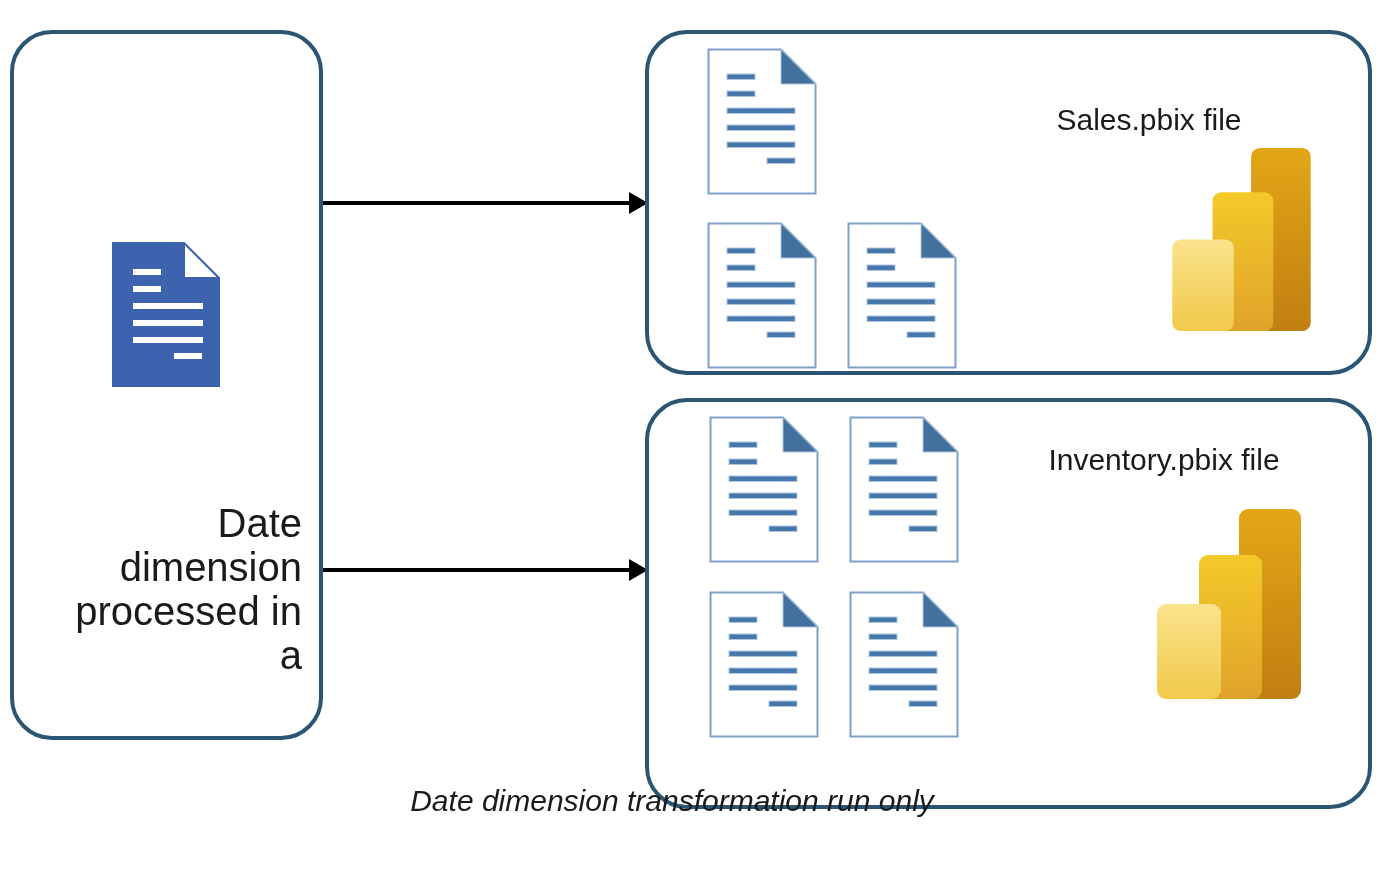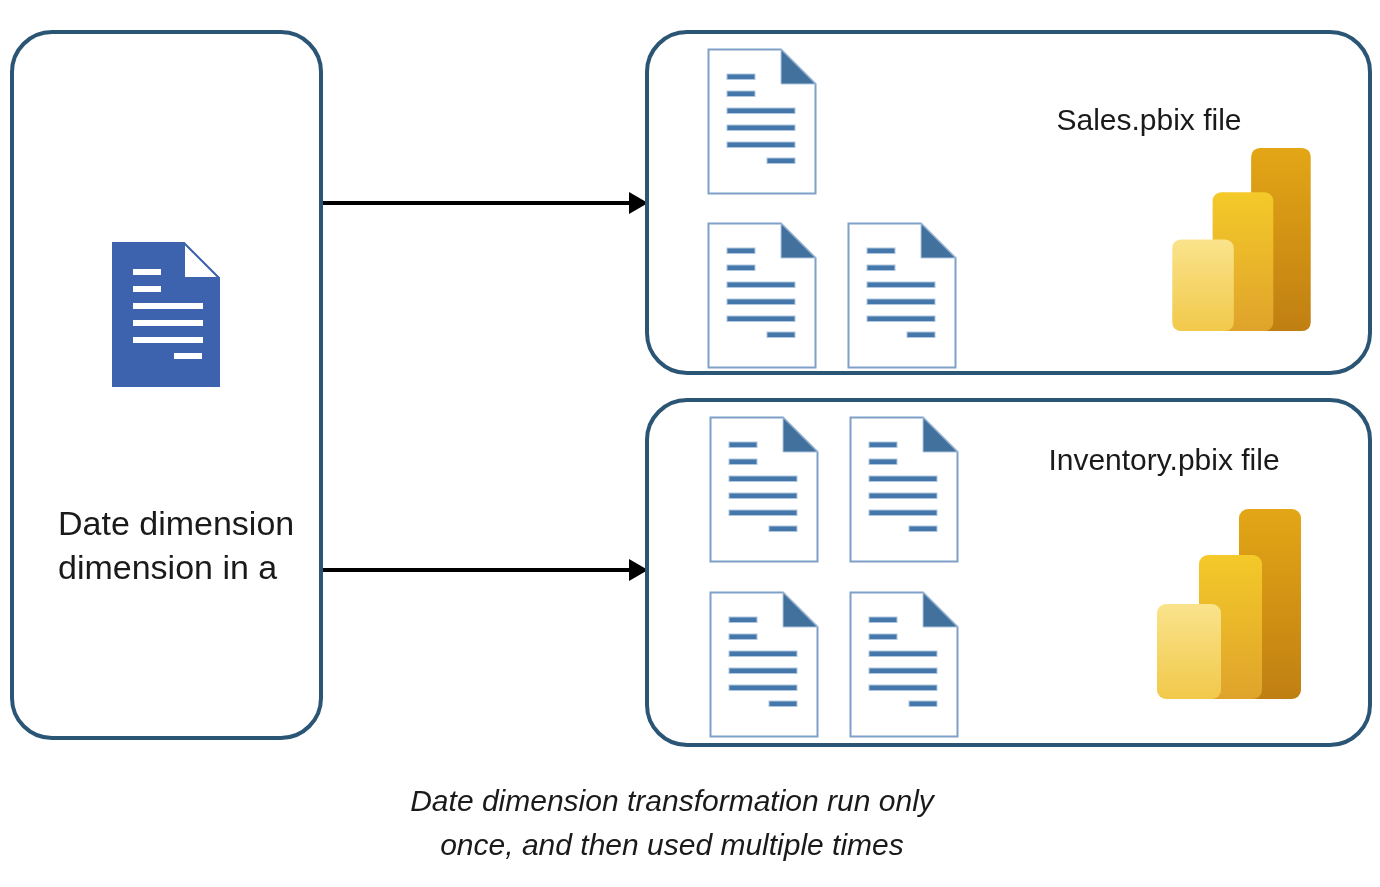--- a/index.html
+++ b/index.html
@@ -16,32 +16,32 @@
   #canvas{
     position:relative;width:1380px;height:887px;background:#ffffff;
     font-family:"Liberation Sans", sans-serif;color:var(--text);overflow:hidden;
   }
   .node-box{
     position:absolute;box-sizing:border-box;background:#fff;
     border:4px solid var(--box-border);border-radius:42px;
   }
   #source-box{left:10px;top:30px;width:313px;height:710px;}
   #sales-box{left:645px;top:30px;width:727px;height:345px;}
-  #inventory-box{left:645px;top:398px;width:727px;height:349px;}
+  #inventory-box{left:645px;top:398px;width:727px;height:411px;}
   .abs{position:absolute;}
   .doc{position:absolute;}
   .node-title{
     position:absolute;font-size:30px;line-height:36px;text-align:center;
     color:var(--text);white-space:nowrap;
   }
   #sales-title{left:330px;top:68px;width:340px;}
   #inventory-title{left:345px;top:40px;width:340px;}
   #source-label{
-    position:absolute;left:44px;top:467px;width:244px;text-align:left;
-    font-size:34px;line-height:44px;color:var(--text);
+    position:absolute;left:44px;top:467px;width:244px;text-align:right;
+    font-size:40px;line-height:44px;color:var(--text);
   }
   #caption{
     position:absolute;left:342px;top:779px;width:660px;text-align:center;
     font-size:30px;line-height:44px;color:var(--text);font-style:italic;
   }
   .arrow{position:absolute;height:22px;width:325px;}
   .arrow-line{position:absolute;left:0;right:15px;top:9px;height:4px;background:var(--arrow);}
   .arrow-head{
     position:absolute;right:0;top:0;width:0;height:0;
     border-top:11px solid transparent;border-bottom:11px solid transparent;
@@ -101,21 +101,21 @@
       <rect x="0" y="95" width="64" height="95" rx="9" fill="url(#pbi-light)"></rect>
     </symbol>
   </defs>
 </svg>
 
 <div id="canvas">
 
   <div id="source-box" class="node-box">
     <div id="source-label">
       <div>Date dimension</div>
-      <div>dimension in a</div>
+      <div>processed in a</div>
     </div>
   </div>
   <svg class="abs" style="left:112px;top:242px;" width="108" height="145" viewBox="0 0 108 145">
       <use href="#sym-doc-solid"></use>
     </svg>
 
   <div id="arrow-sales" class="arrow">
     <div class="arrow-line"></div>
     <div class="arrow-head"></div>
   </div>
@@ -158,16 +158,15 @@
         </svg>
       </div>
     <div id="inventory-title" class="node-title">Inventory.pbix file</div>
     <svg class="abs" style="left:508px;top:107px;" width="144" height="190" viewBox="0 0 144 190">
         <use href="#sym-pbi"></use>
       </svg>
   </div>
 
   <div id="caption">
     <div>Date dimension transformation run only</div>
-    <div>once, and then used multiple times</div>
   </div>
 
 </div>
 
 </body></html>

